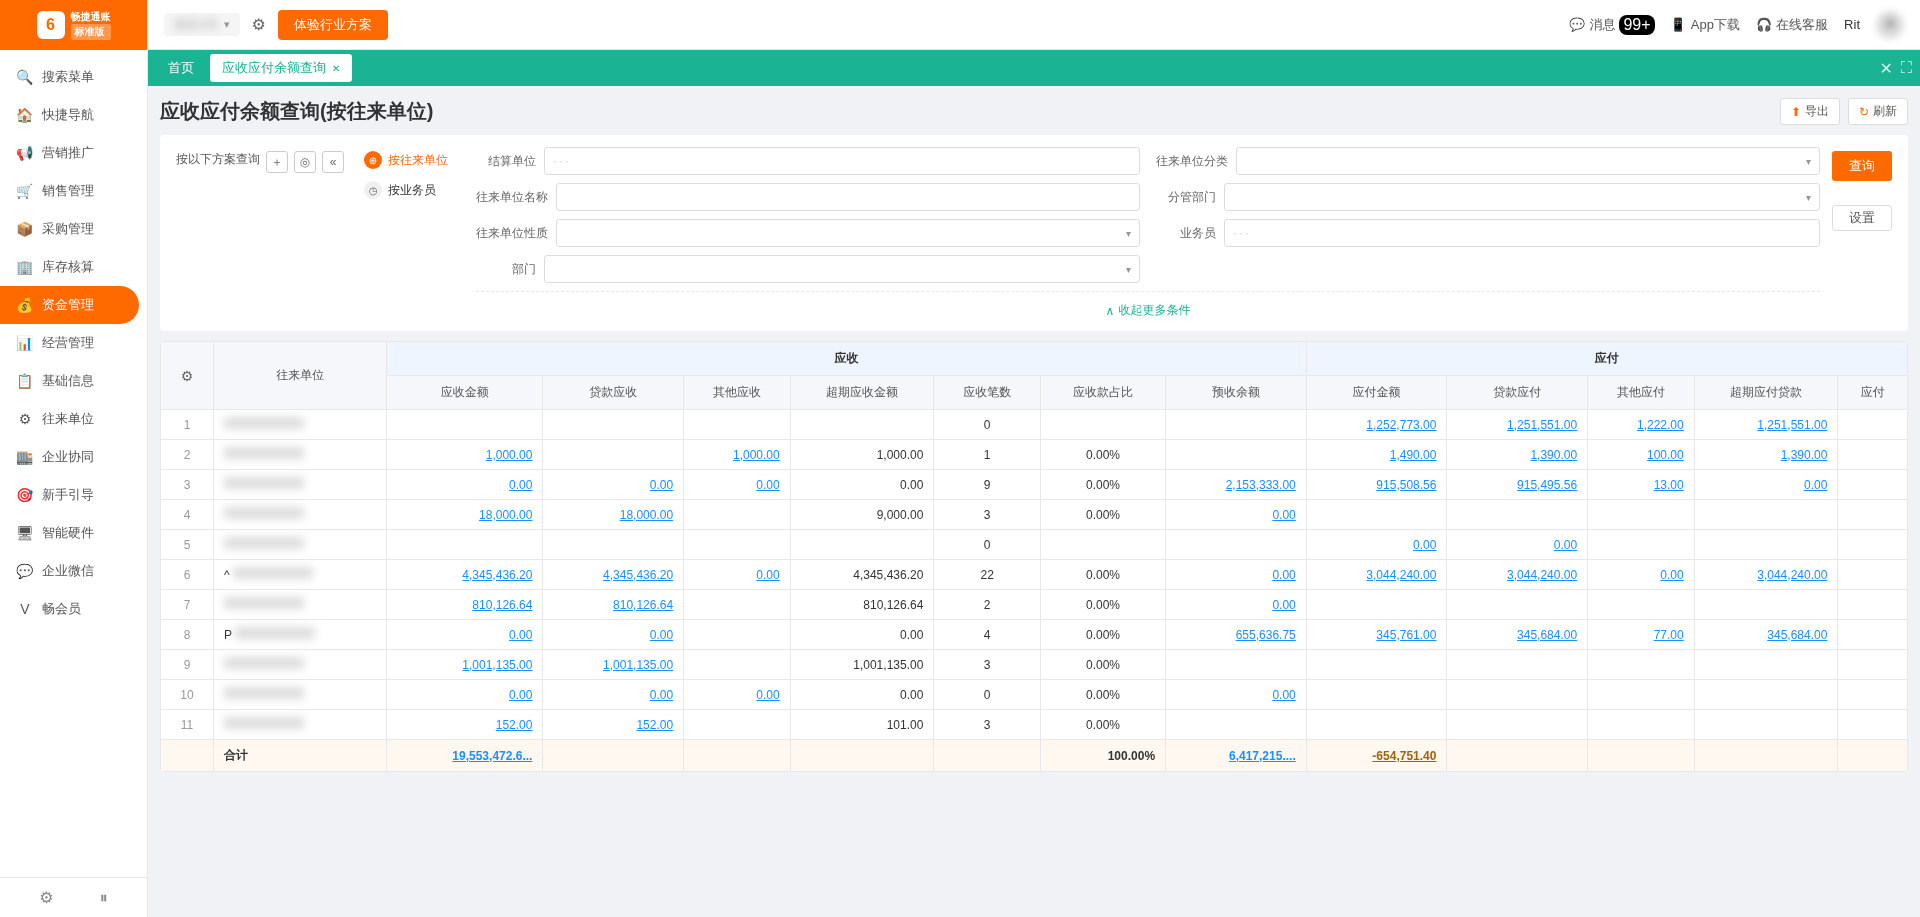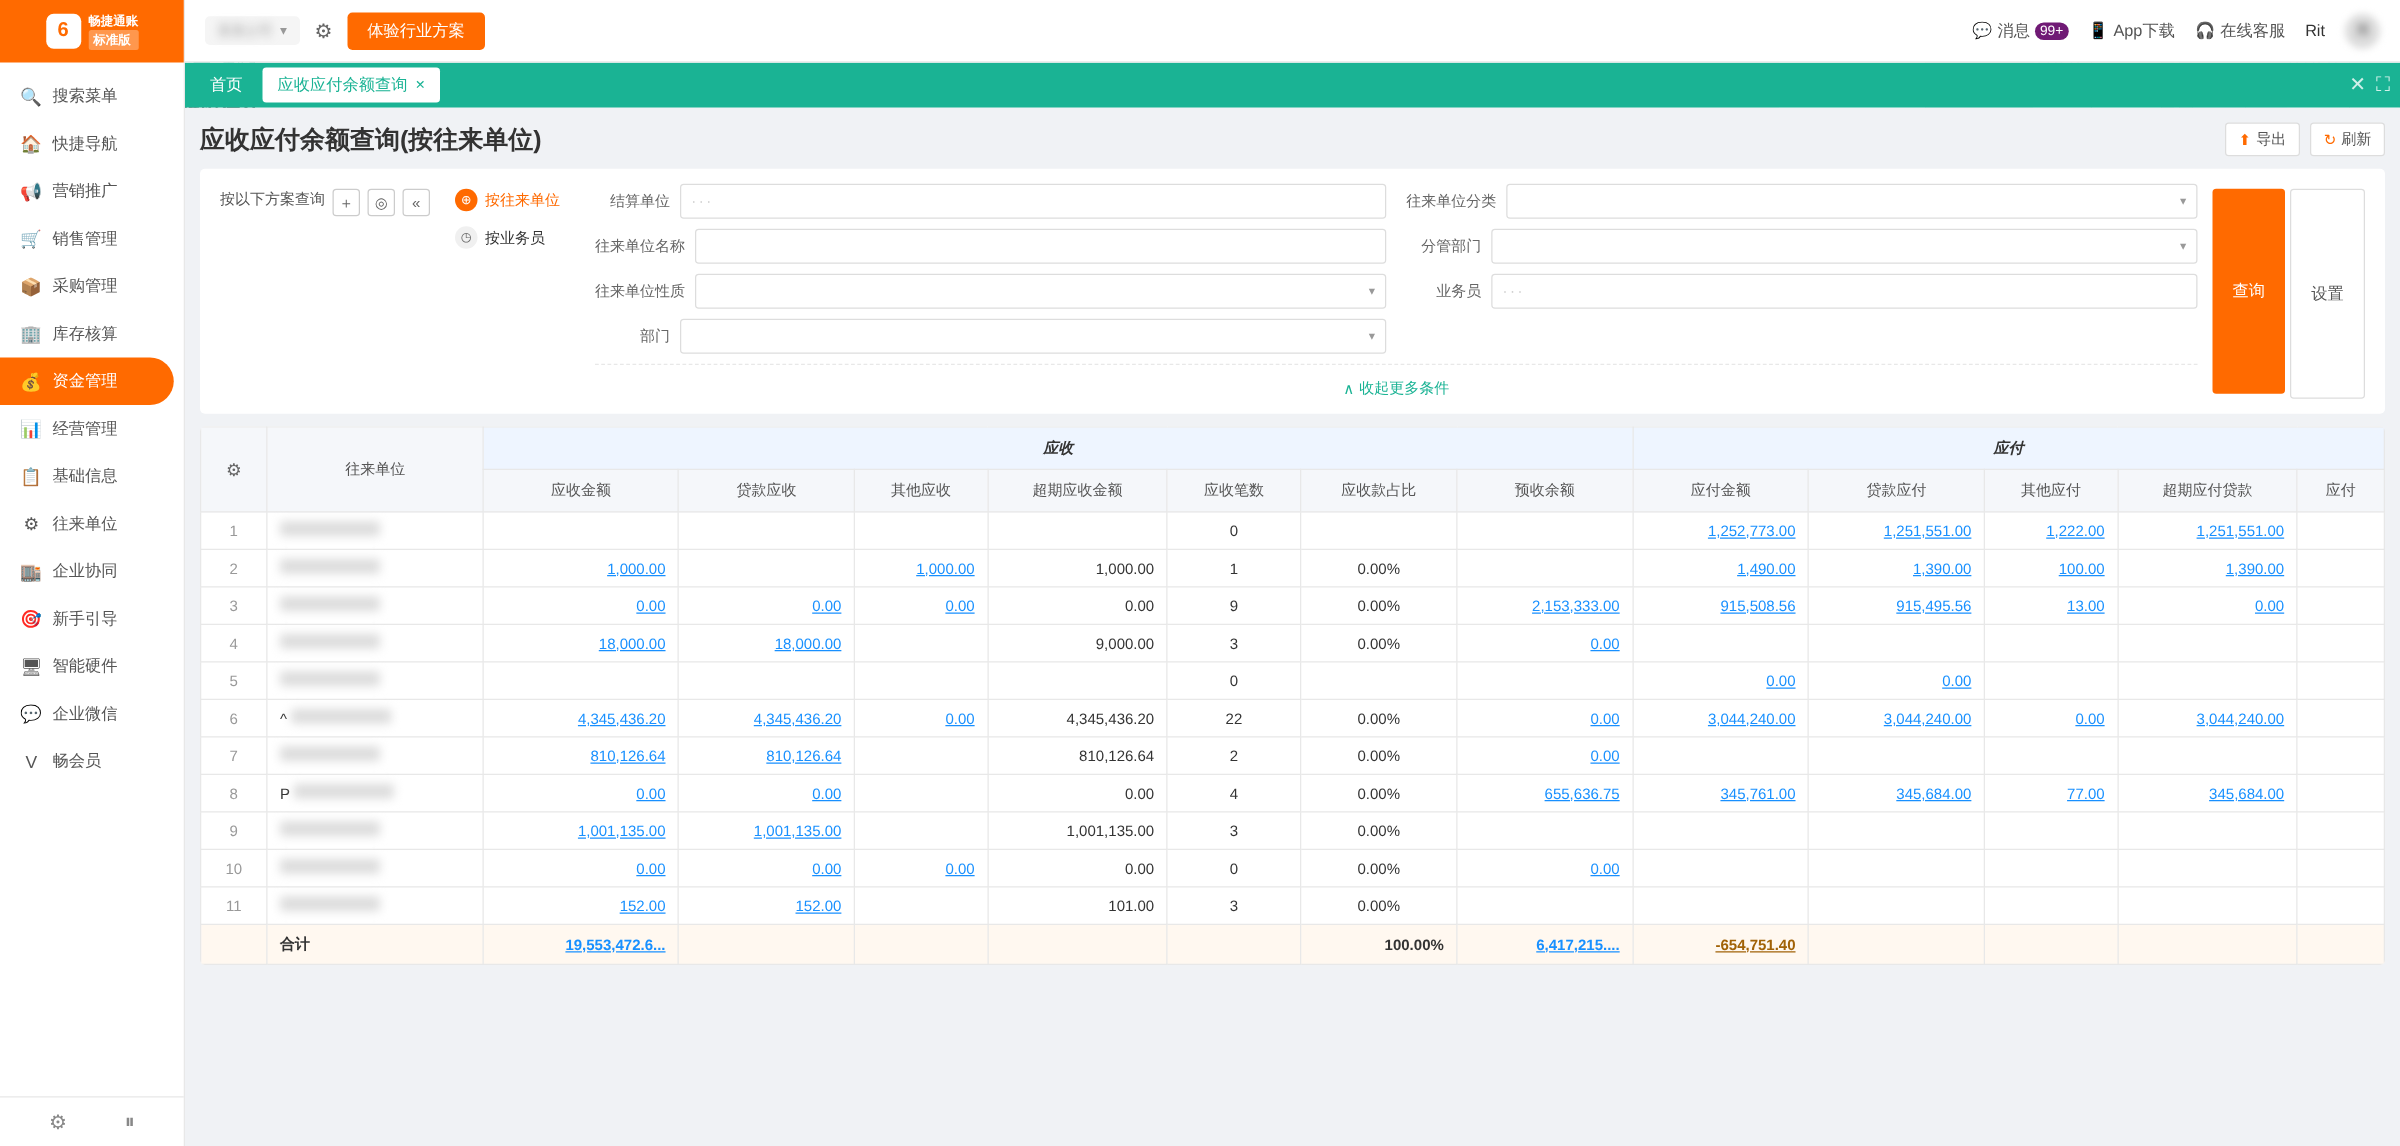--- a/index.html
+++ b/index.html
@@ -46,21 +46,21 @@
     }
     .topbar-company span { color: #999; font-size: 11px; }
     .topbar-gear { font-size: 16px; color: #666; cursor: pointer; }
     .topbar-trial-btn {
       background: #ff6a00; color: #fff; border: none; padding: 6px 16px;
       border-radius: 4px; cursor: pointer; font-size: 13px;
     }
     .topbar-right { margin-left: auto; display: flex; align-items: center; gap: 16px; }
     .topbar-right-item { display: flex; align-items: center; gap: 4px; cursor: pointer; color: #555; font-size: 13px; }
     .badge {
-      background: #701a75; color: #fff; font-size: 11px; padding: 1px 4px;
+      background: #000000; color: #fff; font-size: 16px; padding: 1px 4px;
       border-radius: 8px; min-width: 18px; text-align: center;
     }
     .topbar-avatar {
       width: 28px; height: 28px; background: #ddd; border-radius: 50%;
       display: flex; align-items: center; justify-content: center; font-size: 11px; color: #666;
     }
     .user-name { font-size: 13px; color: #333; }
 
     
     .tabbar {
@@ -147,21 +147,21 @@
     .table-container {
       background: #fff; border-radius: 4px; overflow: auto;
       max-height: calc(100vh - 340px);
     }
     table { width: 100%; border-collapse: collapse; font-size: 12px; }
     thead tr { background: #f5f7fa; }
     th {
       padding: 8px 10px; border: 1px solid #e8e8e8; font-weight: normal;
       color: #555; white-space: nowrap; text-align: center;
     }
-    th.group-header { background: #eef5ff; color: #333; font-weight: bold; font-style: italic; }
+    th.group-header { background: #eef5ff; color: #333; font-weight: bold; }
     td {
       padding: 7px 10px; border: 1px solid #e8e8e8; white-space: nowrap;
       color: #333; text-align: right;
     }
     td.text-left { text-align: left; }
     td.text-center { text-align: center; }
     .link-text { color: #1890ff; text-decoration: underline; cursor: pointer; }
     .tfoot-row td { background: #fff8f0; font-weight: bold; }
     .gear-icon { font-size: 14px; color: #666; cursor: pointer; }
     .row-num { color: #999; text-align: center; }
@@ -376,21 +376,21 @@
             </div>
           </div>
           <div style="border-top:1px dashed #e8e8e8; margin-top:4px; padding-top:6px; display:flex; justify-content:center;">
             <div class="collapse-btn">
               <span>∧</span>
               <span>收起更多条件</span>
             </div>
           </div>
         </div>
 
-        <div style="display:flex; flex-direction:row; gap:4px; padding-top:4px;">
+        <div style="display:flex; flex-direction:column; gap:20px; padding-top:4px;">
           <button class="query-btn">查询</button>
           <button class="set-btn">设置</button>
         </div>
       </div>
     </div>
 
     <div class="table-container">
       <table>
         <thead>
           <tr>

